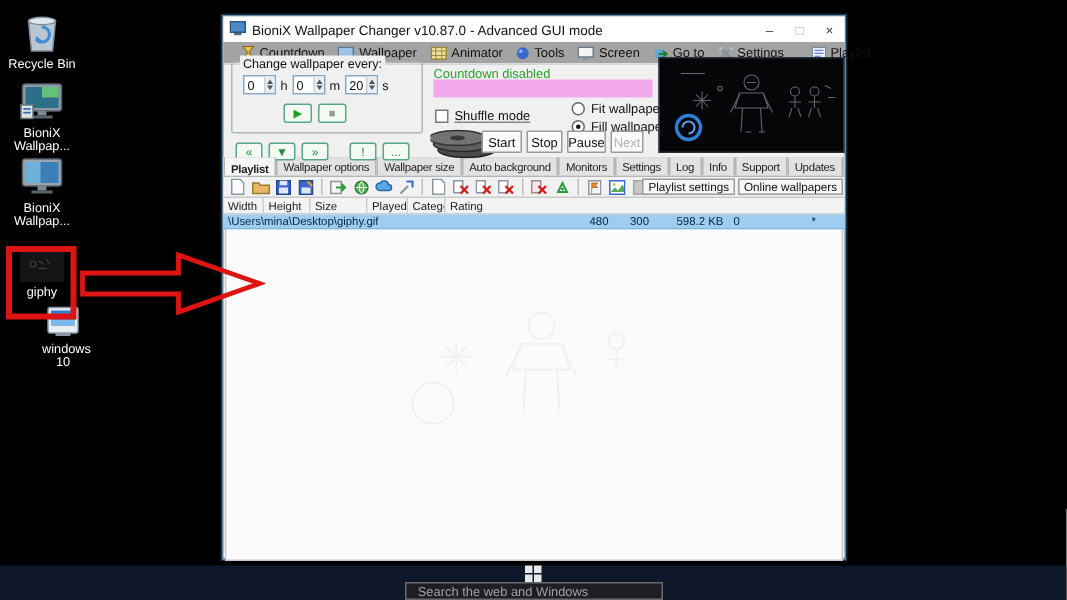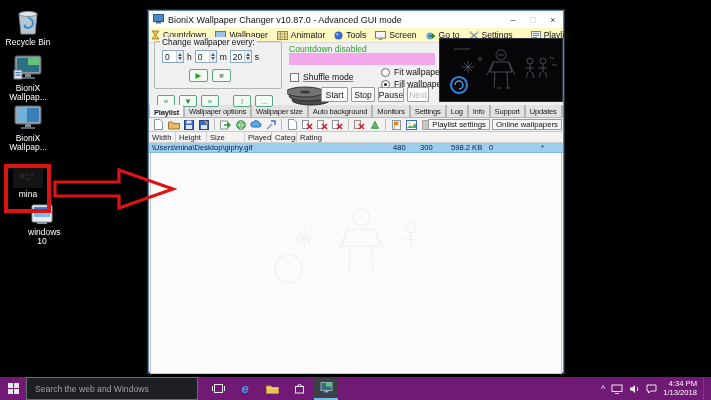--- a/index.html
+++ b/index.html
@@ -16,21 +16,21 @@
   #red-arrow { position:absolute; left:53px; top:167px; z-index:31; }
 
   
   #win { position:absolute; left:148px; top:10px; width:416px; height:363px; background:#f0f0f0;
          border:1px solid #5c84aa; box-shadow:0 0 0 1px rgba(90,130,170,.35); font-size:9px; color:#111; }
   #titlebar { height:17px; background:#fff; display:flex; align-items:center; padding-left:4px; }
   #titlebar .t { font-size:9px; margin-left:4px; white-space:nowrap; }
   .wbtns { margin-left:auto; display:flex; height:100%; }
   .wbtn { width:20px; height:100%; display:flex; align-items:center; justify-content:center; font-size:9px; color:#444; }
   .wbtn.dis { color:#b5b5b5; }
-  #menubar { height:15px; background:#fef9c3; border-bottom:1px solid #ddd; display:flex; align-items:center; padding:0 2px; gap:9px; }
+  #menubar { height:15px; background:#a3a3a3; border-bottom:1px solid #ddd; display:flex; align-items:center; padding:0 12px; gap:9px; }
   .mitem { display:flex; align-items:center; gap:3px; font-size:8.6px; white-space:nowrap; }
   .vsep { width:1px; height:11px; background:#bbb; }
 
   
   #ctrl { position:relative; height:62px; }
   #grp { position:absolute; left:5px; top:-2px; width:128px; height:48px; border:1px solid #b0b8b0; border-radius:2px; }
   #grp legend, .grp-legend { position:absolute; top:-5px; left:5px; background:#f0f0f0; padding:0 2px; font-size:8.4px; }
   .spinrow { position:absolute; left:7px; top:8px; display:flex; align-items:center; gap:3px; }
   .spin { width:22px; height:13px; background:#fff; border:1px solid #89a8c0; display:flex; }
   .spin .v { flex:1; font-size:8.5px; padding:1px 0 0 2px; }
@@ -76,21 +76,21 @@
   #thead > div { border-right:1px solid #cfcfcf; padding:1px 2px 0 3px; white-space:nowrap; overflow:hidden; }
   .c-name { flex:1; } .c-w { width:27px; } .c-h { width:31px; } .c-size { width:38px; } .c-played { width:27px; } .c-cat { width:25px; } .c-rate { width:25px; }
   #row1 { height:10px; display:flex; background:#9fcdf0; border-bottom:1px solid #7fb8e0; font-size:7.6px; color:#06233f; }
   #row1 > div { padding:0 2px 0 3px; white-space:nowrap; overflow:hidden; }
 
   
   #list { position:relative; background:#fbfbfb; border:1px solid #c9c9c9; border-top:none; height:221px; margin:0 1px; overflow:hidden; }
   #watermark { position:absolute; left:105px; top:5px; opacity:.05; }
 
   
-  #taskbar { position:absolute; left:0; bottom:0; width:711px; height:23px; background:#701a75; display:flex; align-items:center; z-index:40; }
+  #taskbar { position:absolute; left:0; bottom:0; width:711px; height:23px; background:#0f172a; display:flex; align-items:center; z-index:40;flex-direction:column; }
   #start { width:26px; height:23px; display:flex; align-items:center; justify-content:center; }
   .winlogo { display:grid; grid-template-columns:5px 5px; grid-template-rows:5px 5px; gap:1px; }
   .winlogo i { background:#e8e8e8; }
   #tsearch { width:172px; height:23px; background:#1d1f24; border:1px solid #6a6a6a; color:#a8a8a8; font-size:8.6px; padding:0 0 0 8px;
              font-family:"Liberation Sans", sans-serif; }
   #tsearch::placeholder { color:#a0a0a0; }
   .tk { width:24px; height:23px; display:flex; align-items:center; justify-content:center; margin-left:3px; }
   .tk.active { background:#3d4046; border-bottom:2px solid #76b9ed; }
   #tray { margin-left:auto; display:flex; align-items:center; gap:6px; padding-right:4px; height:100%; }
   #tray .g { color:#e8e8e8; font-size:9px; }
@@ -146,21 +146,21 @@
 <div class="dicon" style="left:0;top:168px;z-index:32;">
   <span>
     <svg width="30" height="20" viewBox="0 0 30 20">
       <rect x="0" y="0" width="30" height="20" fill="#141414"></rect>
       <g stroke="#4a4f56" stroke-width=".7" fill="none" opacity=".8">
         <circle cx="9" cy="8" r="2"></circle>
           <path d="M13 6 l3 2 M18 5 l2 3 M13 11 h5"></path>
       </g>
     </svg>
   </span>
-  <div class="lbl">mina</div>
+  <div class="lbl">giphy</div>
 </div>
 
 <div class="dicon" style="left:0;top:204px;padding-left:28px;">
   <span>
     <svg width="26" height="22" viewBox="0 0 26 22">
       <rect x="3" y="1" width="20" height="17" rx="1.5" fill="#e8edf2" stroke="#8a97a2"></rect>
       <rect x="5" y="3" width="16" height="10" fill="#2f7fd8"></rect>
       <rect x="5" y="9" width="16" height="4" fill="#7db8ea"></rect>
       <rect x="8" y="18" width="10" height="2" fill="#8a97a2"></rect>
     </svg>

